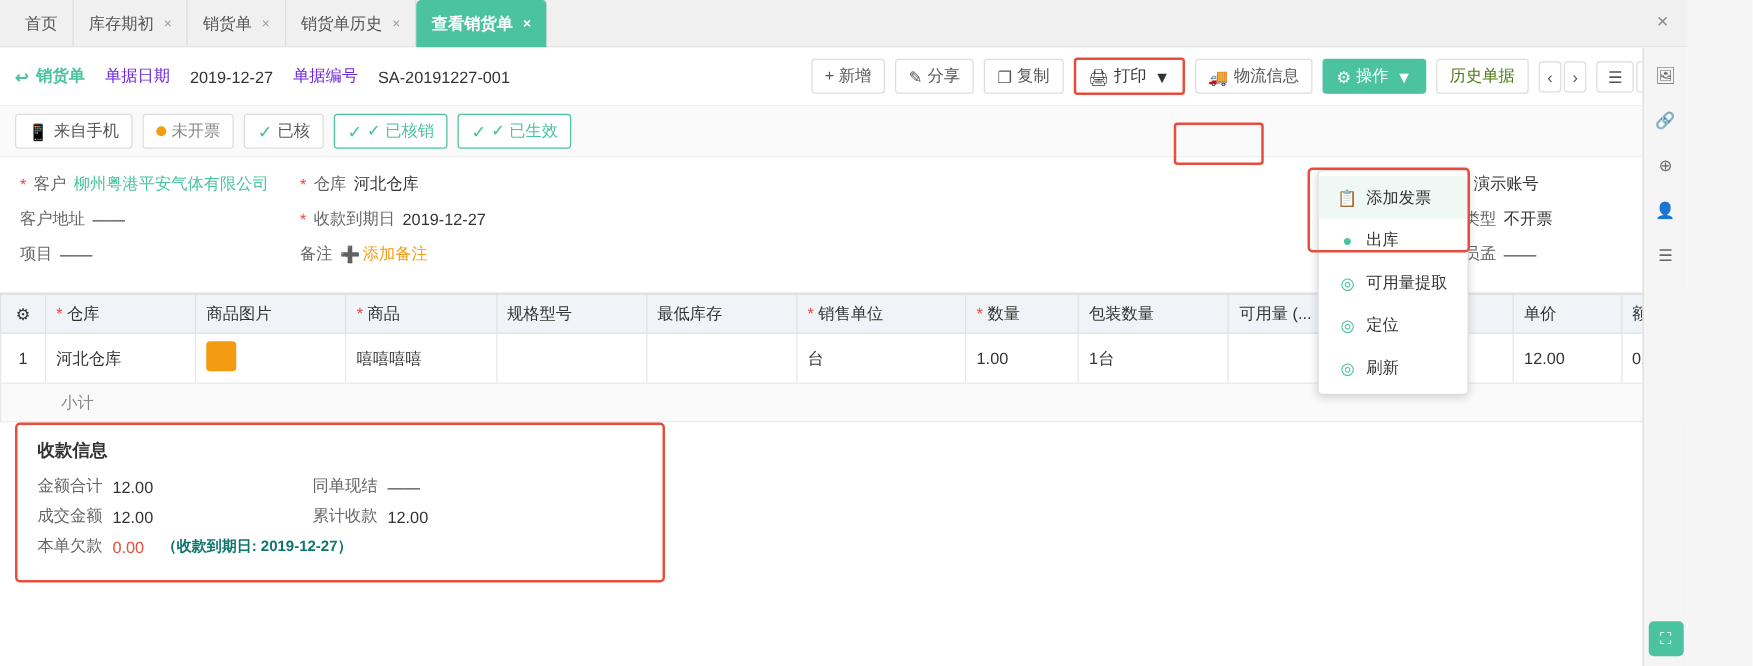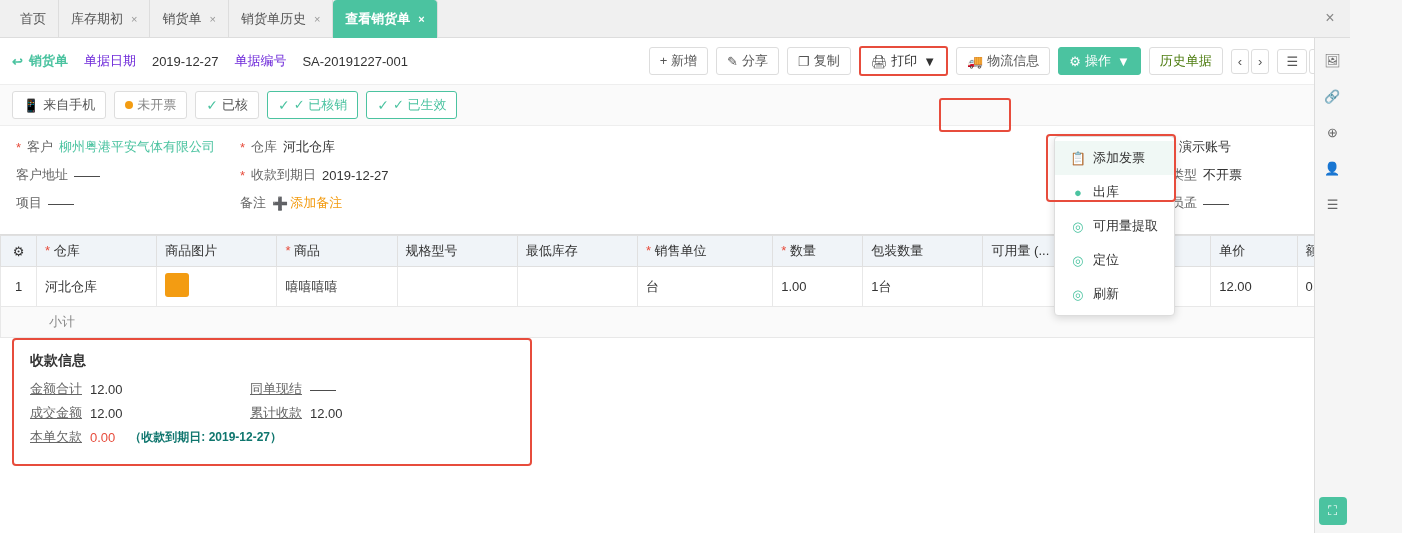--- a/index.html
+++ b/index.html
@@ -103,21 +103,21 @@
     }
     th .required-star { color: #e74c3c; }
     td {
       border: 1px solid #e8e8e8; padding: 6px 8px; color: #333; white-space: nowrap;
     }
     .subtotal-row td { background: #fafafa; color: #888; }
     .product-img { width: 24px; height: 24px; background: #f39c12; border-radius: 3px; display: inline-block; }
     .payment-title { font-weight: bold; font-size: 14px; margin-bottom: 10px; color: #333; }
     .payment-row { display: flex; align-items: center; margin-bottom: 6px; gap: 40px; }
     .payment-item { display: flex; align-items: center; gap: 8px; min-width: 180px; }
-    .payment-label { color: #666; text-decoration: underline; }
+    .payment-label { color: #666; }
     .payment-value { color: #333; }
     .payment-value.red { color: #e74c3c; }
     .payment-value.date { color: #e74c3c; }
 
     
     .right-sidebar {
       position: absolute; right: 0; top: 0; bottom: 0; width: 36px;
       background: #f5f5f5; border-left: 1px solid #ddd;
       display: flex; flex-direction: column; align-items: center; padding: 8px 0; gap: 8px;
     }

